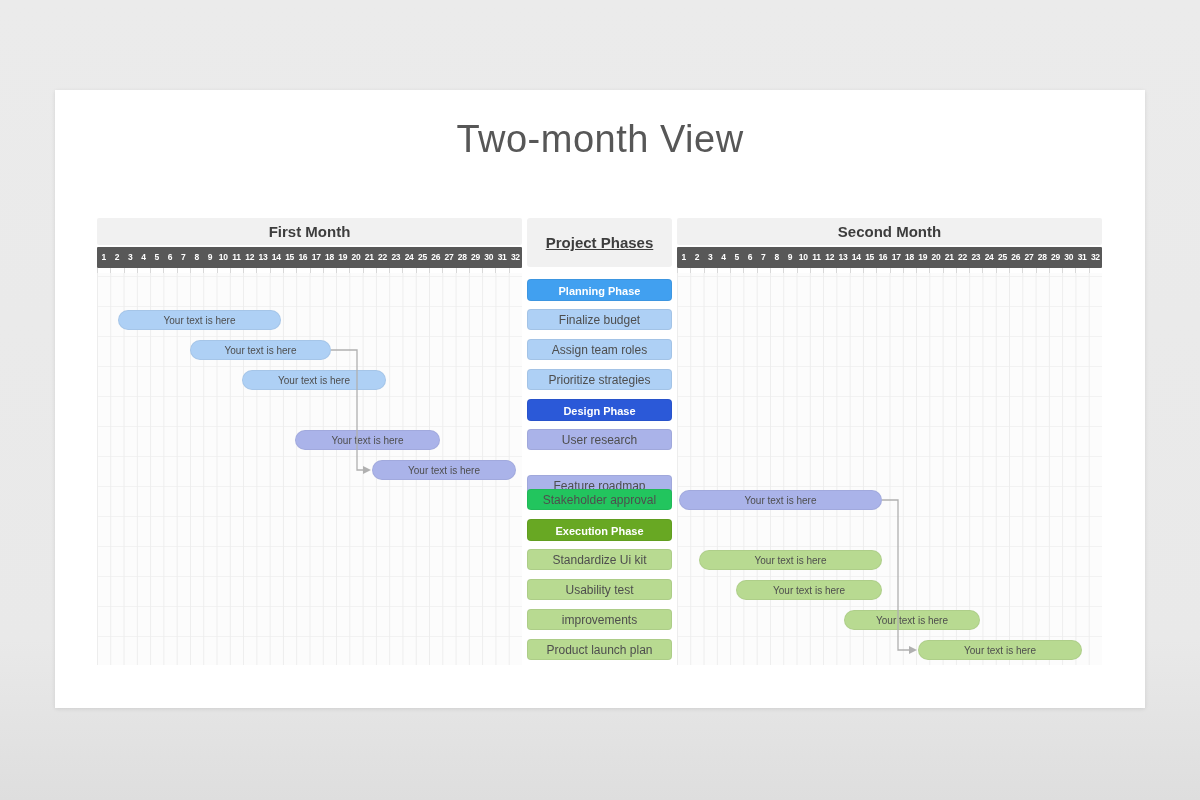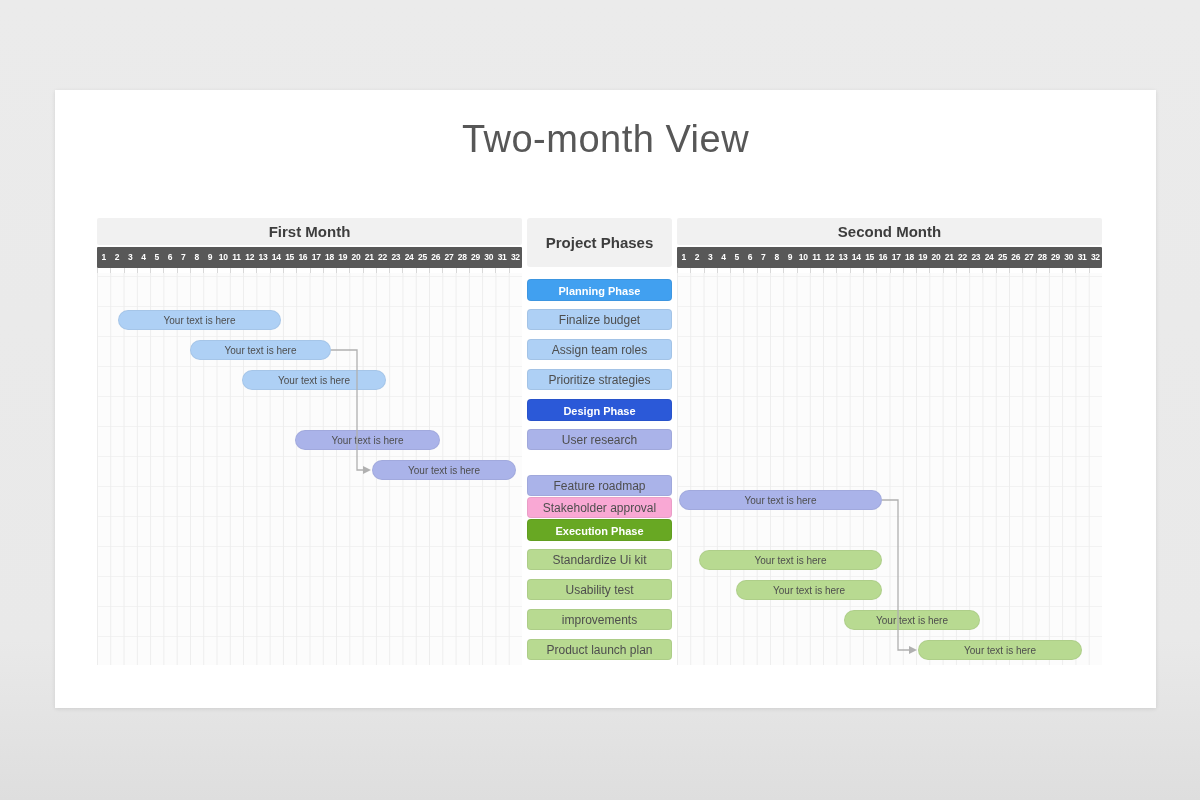--- a/index.html
+++ b/index.html
@@ -4,21 +4,21 @@
 <style>
   html,body{margin:0;padding:0;}
   body{
     width:1200px;height:800px;
     font-family:"Liberation Sans",sans-serif;
     background:linear-gradient(to bottom,#ebebeb 0%,#e9e9e9 80%,#dedede 100%);
     position:relative;overflow:hidden;
   }
   .card{
     position:absolute;left:55px;top:90px;width:1090px;height:618px;
-    background:#ffffff;box-shadow:0 1px 4px rgba(0,0,0,0.10);padding-left:11px;
+    background:#ffffff;box-shadow:0 1px 4px rgba(0,0,0,0.10);
   }
   .title{
     position:absolute;left:0;top:28px;width:100%;text-align:center;
     font-size:38px;font-weight:400;color:#575757;letter-spacing:0.5px;
   }
   .subtitle{
     position:absolute;left:0;top:80px;width:100%;text-align:center;
     font-size:14px;color:#565656;
   }
   .panel{position:absolute;top:128px;width:425px;height:447px;}
@@ -55,21 +55,21 @@
     position:absolute;height:20px;border-radius:10px;
     font-size:10px;color:#4e4e4e;text-align:center;line-height:20px;
     border:1px solid rgba(0,0,0,0.05);box-sizing:border-box;
     white-space:nowrap;overflow:hidden;
   }
   .phases-col{position:absolute;left:472px;top:128px;width:145px;height:447px;}
   .phases-header{
     position:absolute;left:0;top:0;width:100%;height:49px;
     background:#f1f1f1;border-radius:3px;
     font-size:15px;font-weight:bold;color:#3d3d3d;
-    text-align:center;line-height:49px;
+    text-align:center;line-height:49px;text-decoration:underline;
   }
   .prow{
     position:absolute;left:0;width:100%;height:21px;border-radius:4px;
     text-align:center;line-height:21px;font-size:12px;color:#4e4e4e;
     border:1px solid rgba(0,0,0,0.06);box-sizing:border-box;
   }
   .prow.phase{font-size:11px;font-weight:bold;color:#ffffff;height:22px;line-height:22px;}
   svg.connectors{position:absolute;left:0;top:0;width:1200px;height:800px;pointer-events:none;}
 </style>
 </head>
@@ -127,21 +127,21 @@
   <div class="phases-col">
     <div class="phases-header">Project Phases</div>
     <div id="phase-rows">
         <div class="prow phase" style="top: 61px; background: rgb(65, 160, 240);">Planning Phase</div>
         <div class="prow task" style="top: 91px; background: rgb(174, 208, 245);">Finalize budget</div>
         <div class="prow task" style="top: 121px; background: rgb(174, 208, 245);">Assign team roles</div>
         <div class="prow task" style="top: 151px; background: rgb(174, 208, 245);">Prioritize strategies</div>
         <div class="prow phase" style="top: 181px; background: rgb(43, 89, 216);">Design Phase</div>
         <div class="prow task" style="top: 211px; background: rgb(170, 179, 233);">User research</div>
         <div class="prow task" style="top: 257px; background: rgb(170, 179, 233);">Feature roadmap</div>
-        <div class="prow task" style="top: 271px; background: #f9a8d4; margin-top: 8px;">Stakeholder approval</div>
+        <div class="prow task" style="top: 271px; background: #22c55e;">Stakeholder approval</div>
         <div class="prow phase" style="top: 301px; background: rgb(104, 168, 35);">Execution Phase</div>
         <div class="prow task" style="top: 331px; background: rgb(184, 218, 145);">Standardize Ui kit</div>
         <div class="prow task" style="top: 361px; background: rgb(184, 218, 145);">Usability test</div>
         <div class="prow task" style="top: 391px; background: rgb(184, 218, 145);">improvements</div>
         <div class="prow task" style="top: 421px; background: rgb(184, 218, 145);">Product launch plan</div>
       </div>
   </div>
 
   <div class="panel second">
     <div class="month-header">Second Month</div>

